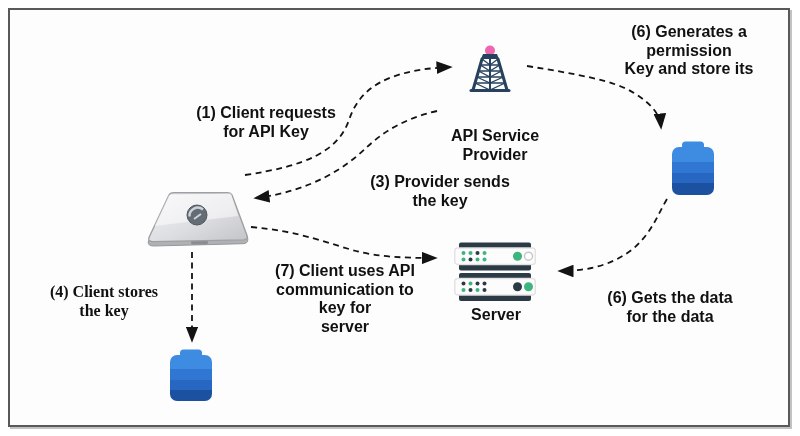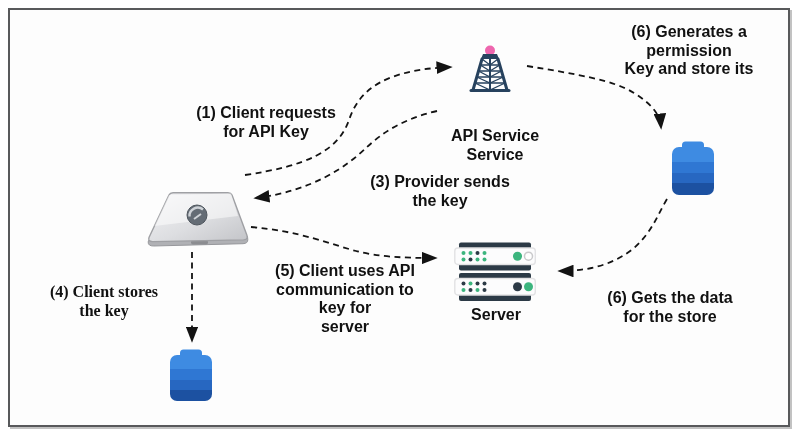--- a/index.html
+++ b/index.html
@@ -152,21 +152,21 @@
       <circle cx="23.5" cy="48" r="2" fill="#3cb57e"></circle>
         <circle cx="30.5" cy="48" r="2" fill="#2c3a46"></circle>
       <circle cx="63.5" cy="44.7" r="4.5" fill="#2c3a46"></circle>
       <circle cx="74.5" cy="44.7" r="4.5" fill="#3cb57e"></circle>
     </g>
   </svg>
 </div>
 
 <div class="label" style="left:428px;top:95px;width:134px;margin-top:32px;">
   <div>API Service</div>
-  <div>Service</div>
+  <div>Provider</div>
 </div>
 <div class="label" style="left:446px;top:306px;width:100px;">
   <div>Server</div>
 </div>
 
 <div class="label" style="left:176px;top:104px;width:180px;">
   <div>(1) Client requests</div>
   <div>for API Key</div>
 </div>
 <div class="label" style="left:608px;top:23px;width:162px;">
@@ -176,21 +176,21 @@
 </div>
 <div class="label" style="left:358px;top:173px;width:164px;">
   <div>(3) Provider sends</div>
   <div>the key</div>
 </div>
 <div class="label" style="left:26px;top:283px;width:156px;font-family:Liberation Serif, serif;">
   <div>(4) Client stores</div>
   <div>the key</div>
 </div>
 <div class="label" style="left:256px;top:262px;width:178px;">
-  <div>(5) Client uses API</div>
+  <div>(7) Client uses API</div>
   <div>communication to</div>
   <div>key for</div>
   <div>server</div>
 </div>
 <div class="label" style="left:590px;top:273px;width:160px;margin-top:16px;">
   <div>(6) Gets the data</div>
-  <div>for the store</div>
+  <div>for the data</div>
 </div>
 
 </body></html>

